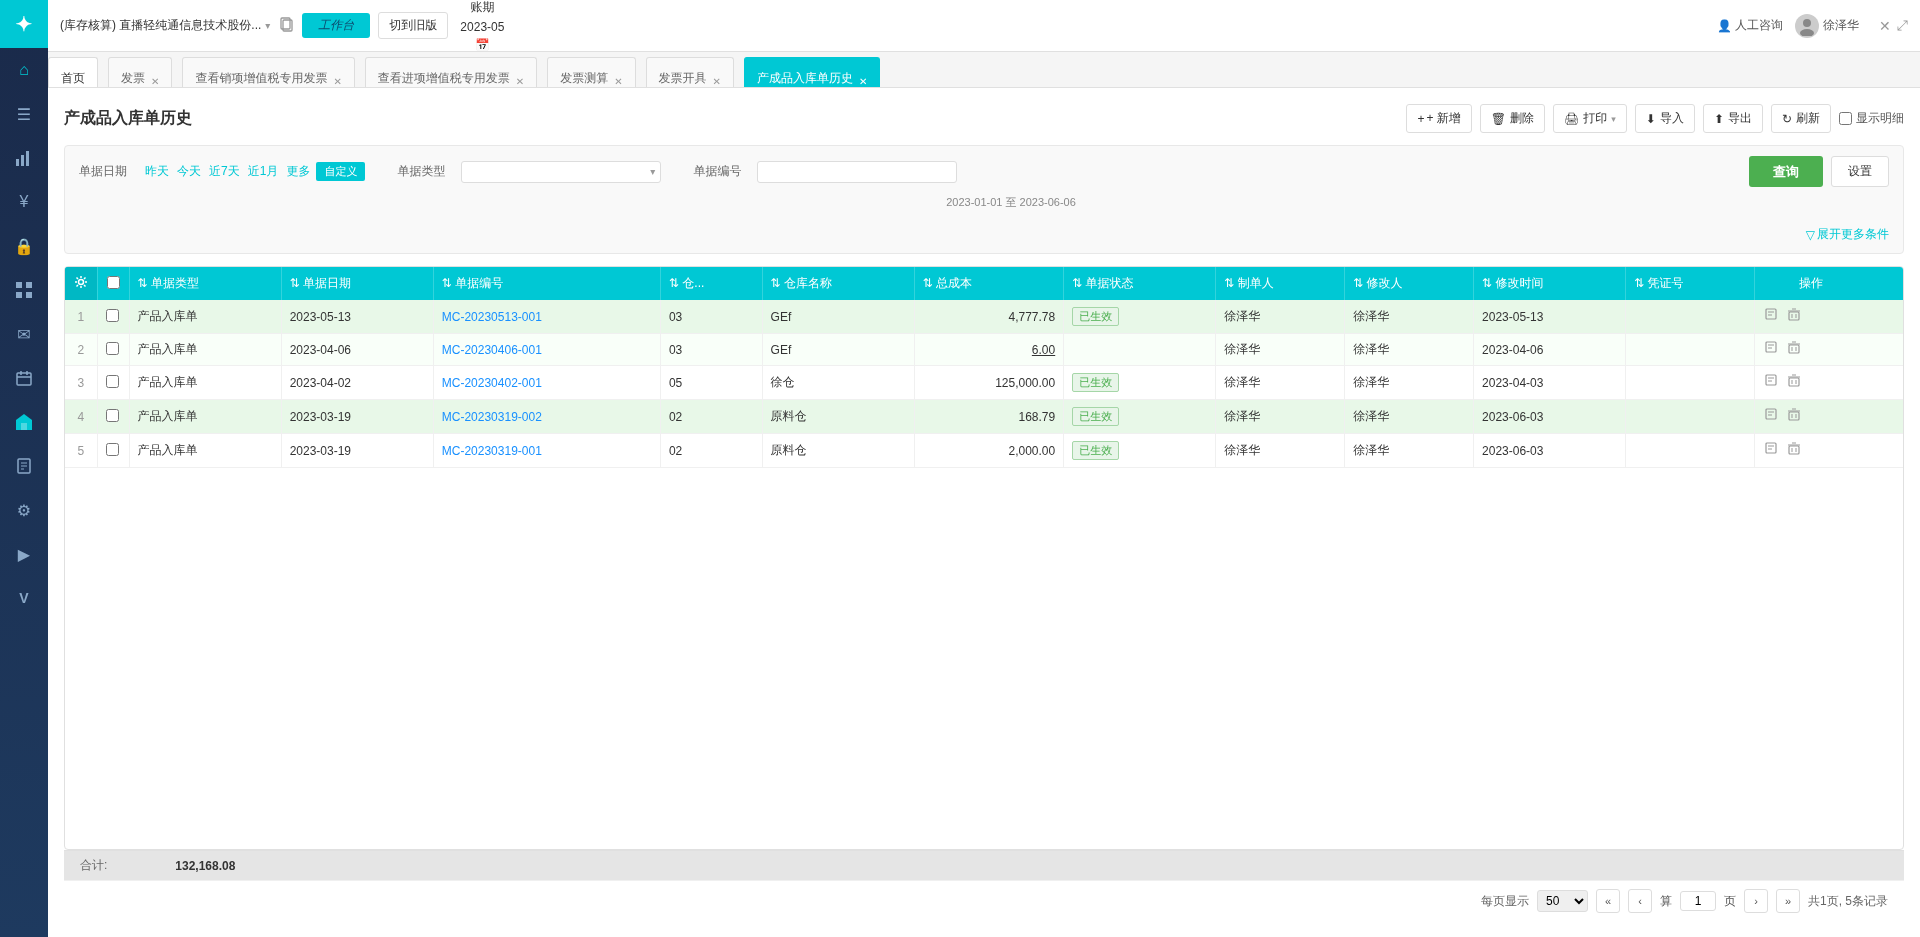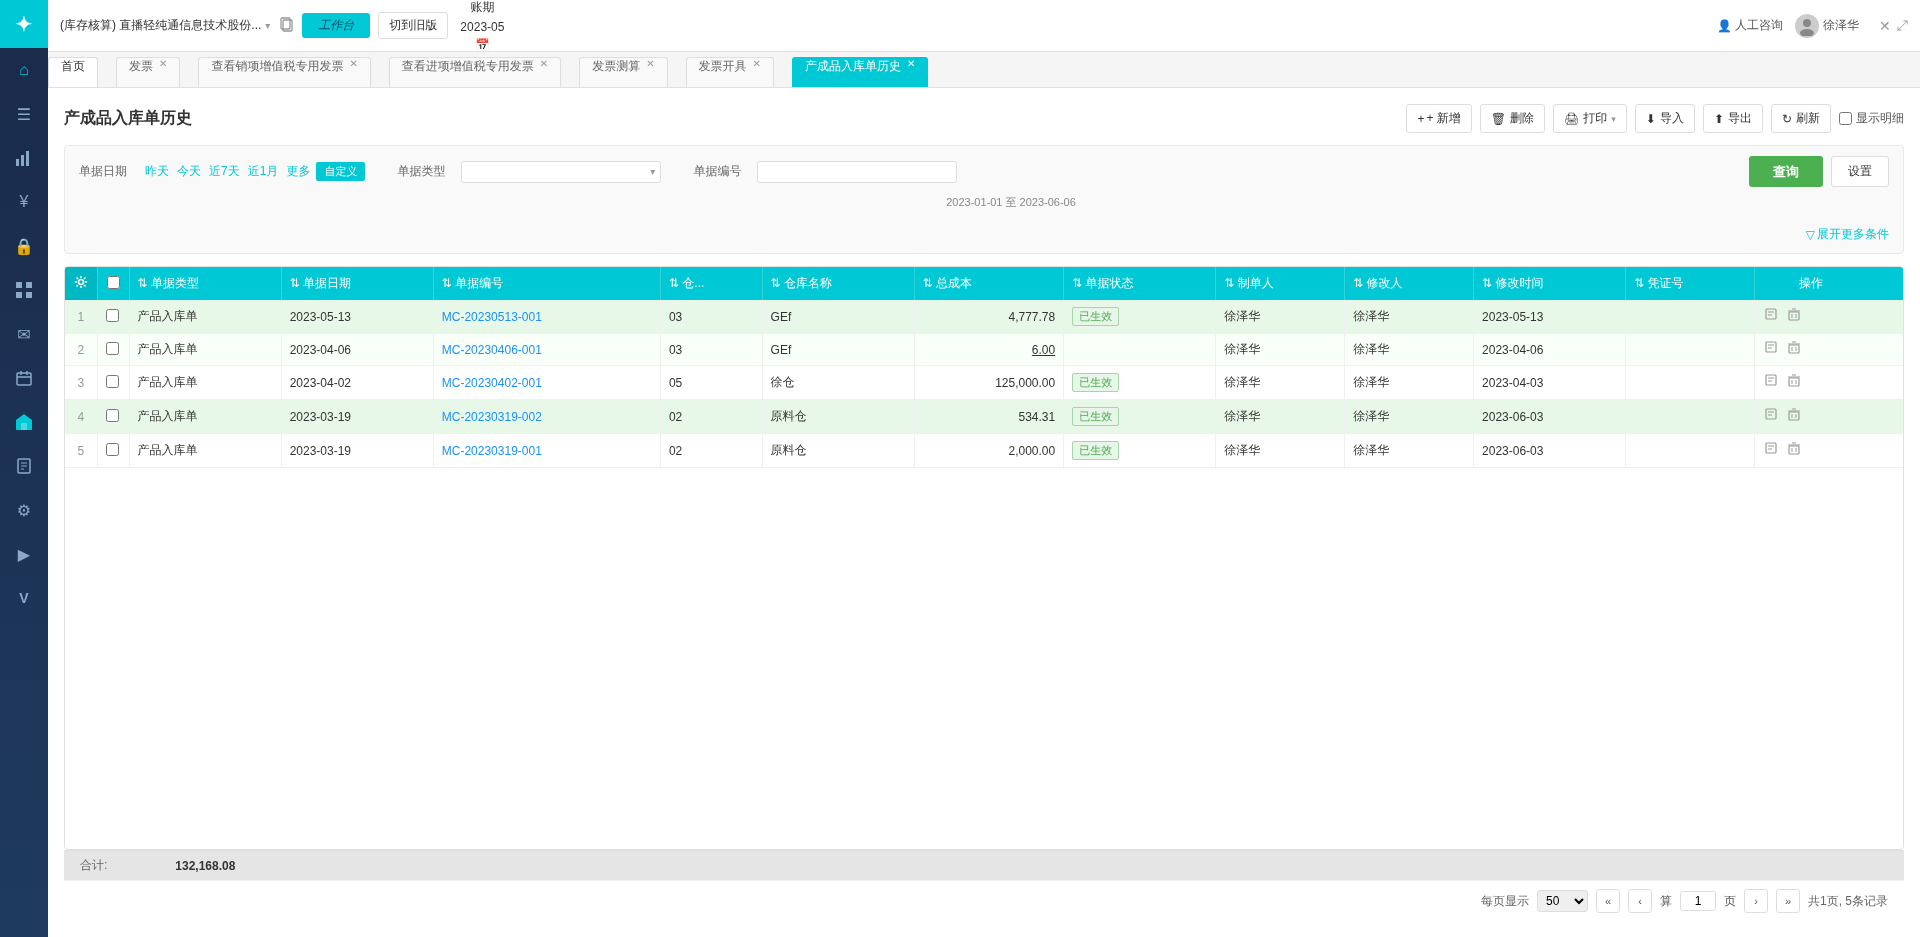--- a/index.html
+++ b/index.html
@@ -19,21 +19,21 @@
     .topbar-company { font-size: 12px; color: #333; display: flex; align-items: center; gap: 4px; }
     .topbar-workbench { background: #00c8d4; color: #0c4a6e; border: none; padding: 4px 16px; border-radius: 3px; cursor: pointer; font-size: 12px; font-style: italic; }
     .topbar-switch { background: white; color: #333; border: 1px solid #ddd; padding: 4px 10px; border-radius: 3px; cursor: pointer; font-size: 12px; }
     .topbar-period { font-size: 12px; color: #333; display: flex; align-items: center; gap: 4px; margin-left: 4px; flex-direction: column; }
     .topbar-right { margin-left: auto; display: flex; align-items: center; gap: 12px; font-size: 12px; color: #555; }
     .topbar-user { display: flex; align-items: center; gap: 4px; cursor: pointer; }
     .user-avatar { width: 24px; height: 24px; border-radius: 50%; background: #ccc; display: flex; align-items: center; justify-content: center; font-size: 10px; color: #555; }
 
     
     .tabbar { height: 36px; background: #f5f5f5; border-bottom: 1px solid #e0e0e0; display: flex; align-items: flex-end; padding: 0 0 0 0; flex-shrink: 0; overflow: hidden; }
-    .tab { height: 30px; padding: 0 12px; display: flex; align-items: flex-start; gap: 6px; font-size: 12px; color: #666; cursor: pointer; border: 1px solid #ddd; border-bottom: none; background: #f9f9f9; margin-right: 18px; border-radius: 3px 3px 0 0; white-space: nowrap; }
+    .tab { height: 30px; padding: 0 12px; display: flex; align-items: flex-end; gap: 6px; font-size: 12px; color: #666; cursor: pointer; border: 1px solid #ddd; border-bottom: none; background: #f9f9f9; margin-right: 10px; border-radius: 3px 3px 0 0; white-space: nowrap; }
     .tab.active { background: #00c8d4; color: white; border-color: #00c8d4; }
     .tab .close { font-size: 10px; color: #999; cursor: pointer; }
     .tab.active .close { color: white; }
     .tab-home { background: white; color: #333; }
 
     
     .page { flex: 1; background: white; overflow: auto; padding: 16px; display: flex; flex-direction: column; }
 
     
     .page-header { display: flex; align-items: center; justify-content: space-between; margin-bottom: 12px; }
@@ -453,21 +453,21 @@
       </td>
     </tr>
             <tr class="highlighted">
       <td class="row-num">4</td>
       <td><input type="checkbox" style=""></td>
       <td>产品入库单</td>
       <td>2023-03-19</td>
       <td><a class="td-link">MC-20230319-002</a></td>
       <td>02</td>
       <td>原料仓</td>
-      <td style="text-align:right;">534.31</td>
+      <td style="text-align:right;">168.79</td>
       <td><span class="status-badge status-active">已生效</span></td>
       <td>徐泽华</td>
       <td>徐泽华</td>
       <td>2023-06-03</td>
       <td></td>
       <td>
         <span class="action-icon" title="编辑">
           <svg width="14" height="14" viewBox="0 0 14 14" fill="currentColor">
                     <rect x="1" y="1" width="10" height="10" rx="1" fill="none" stroke="#999" stroke-width="1.2"></rect>
                     <line x1="3" y1="4" x2="9" y2="4" stroke="#999" stroke-width="1"></line>

